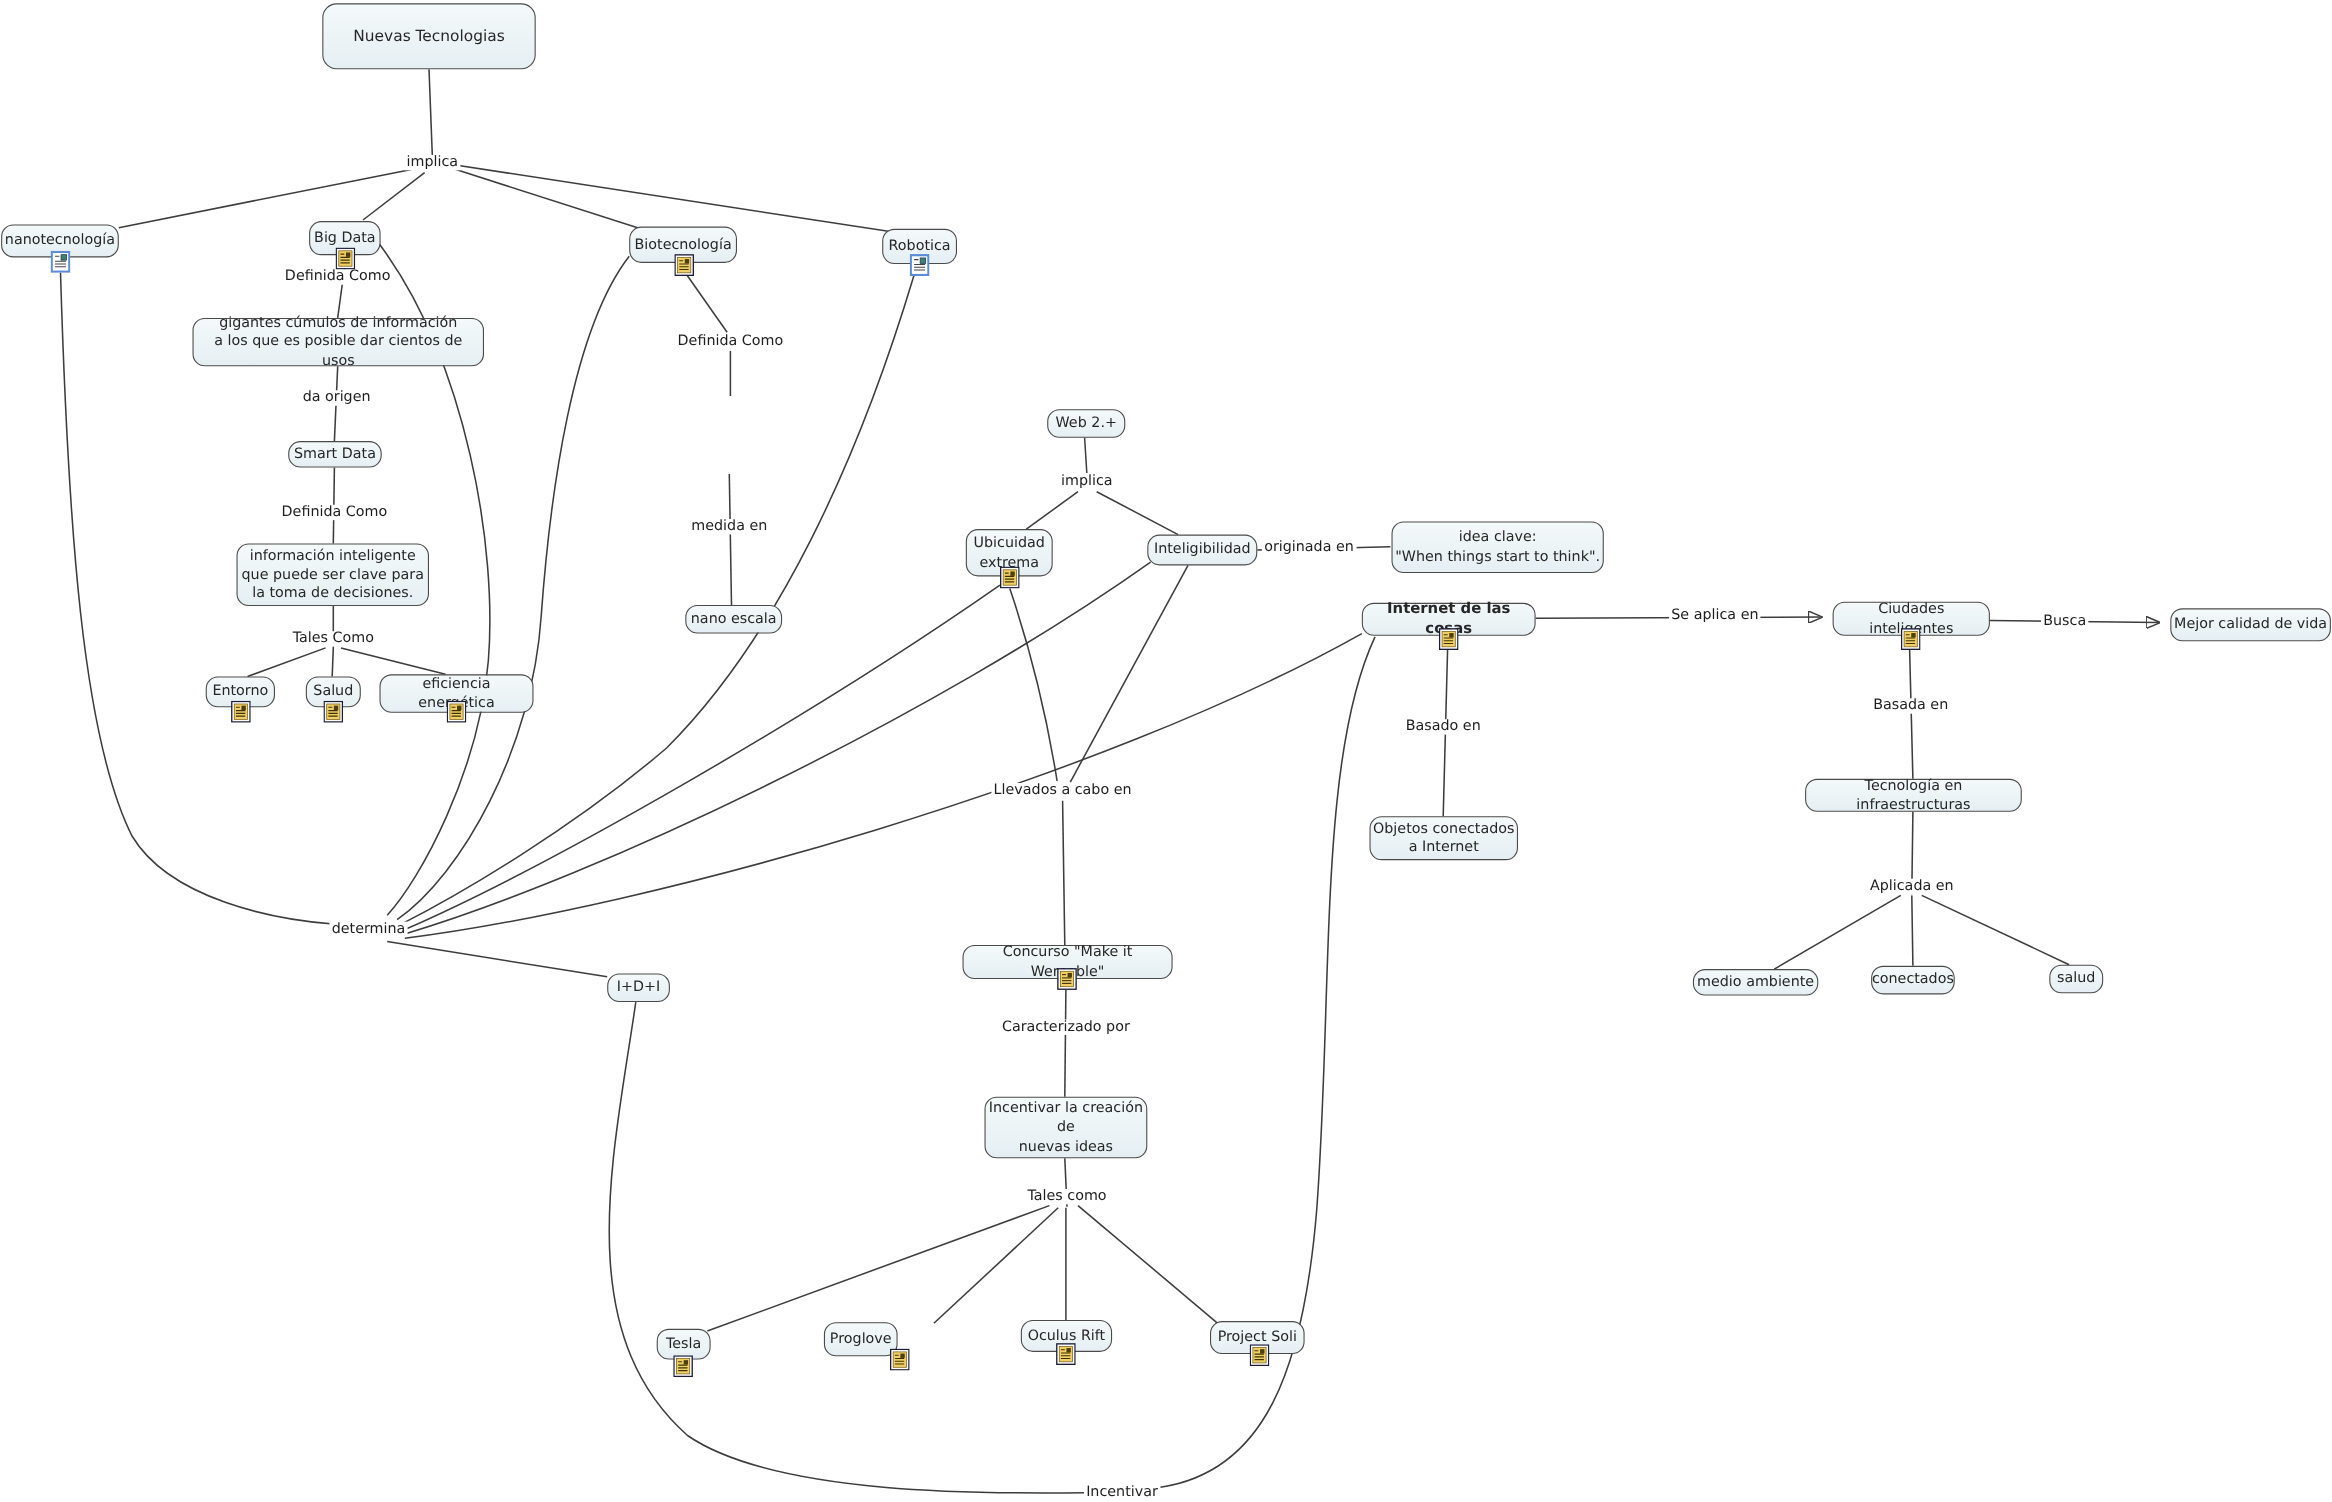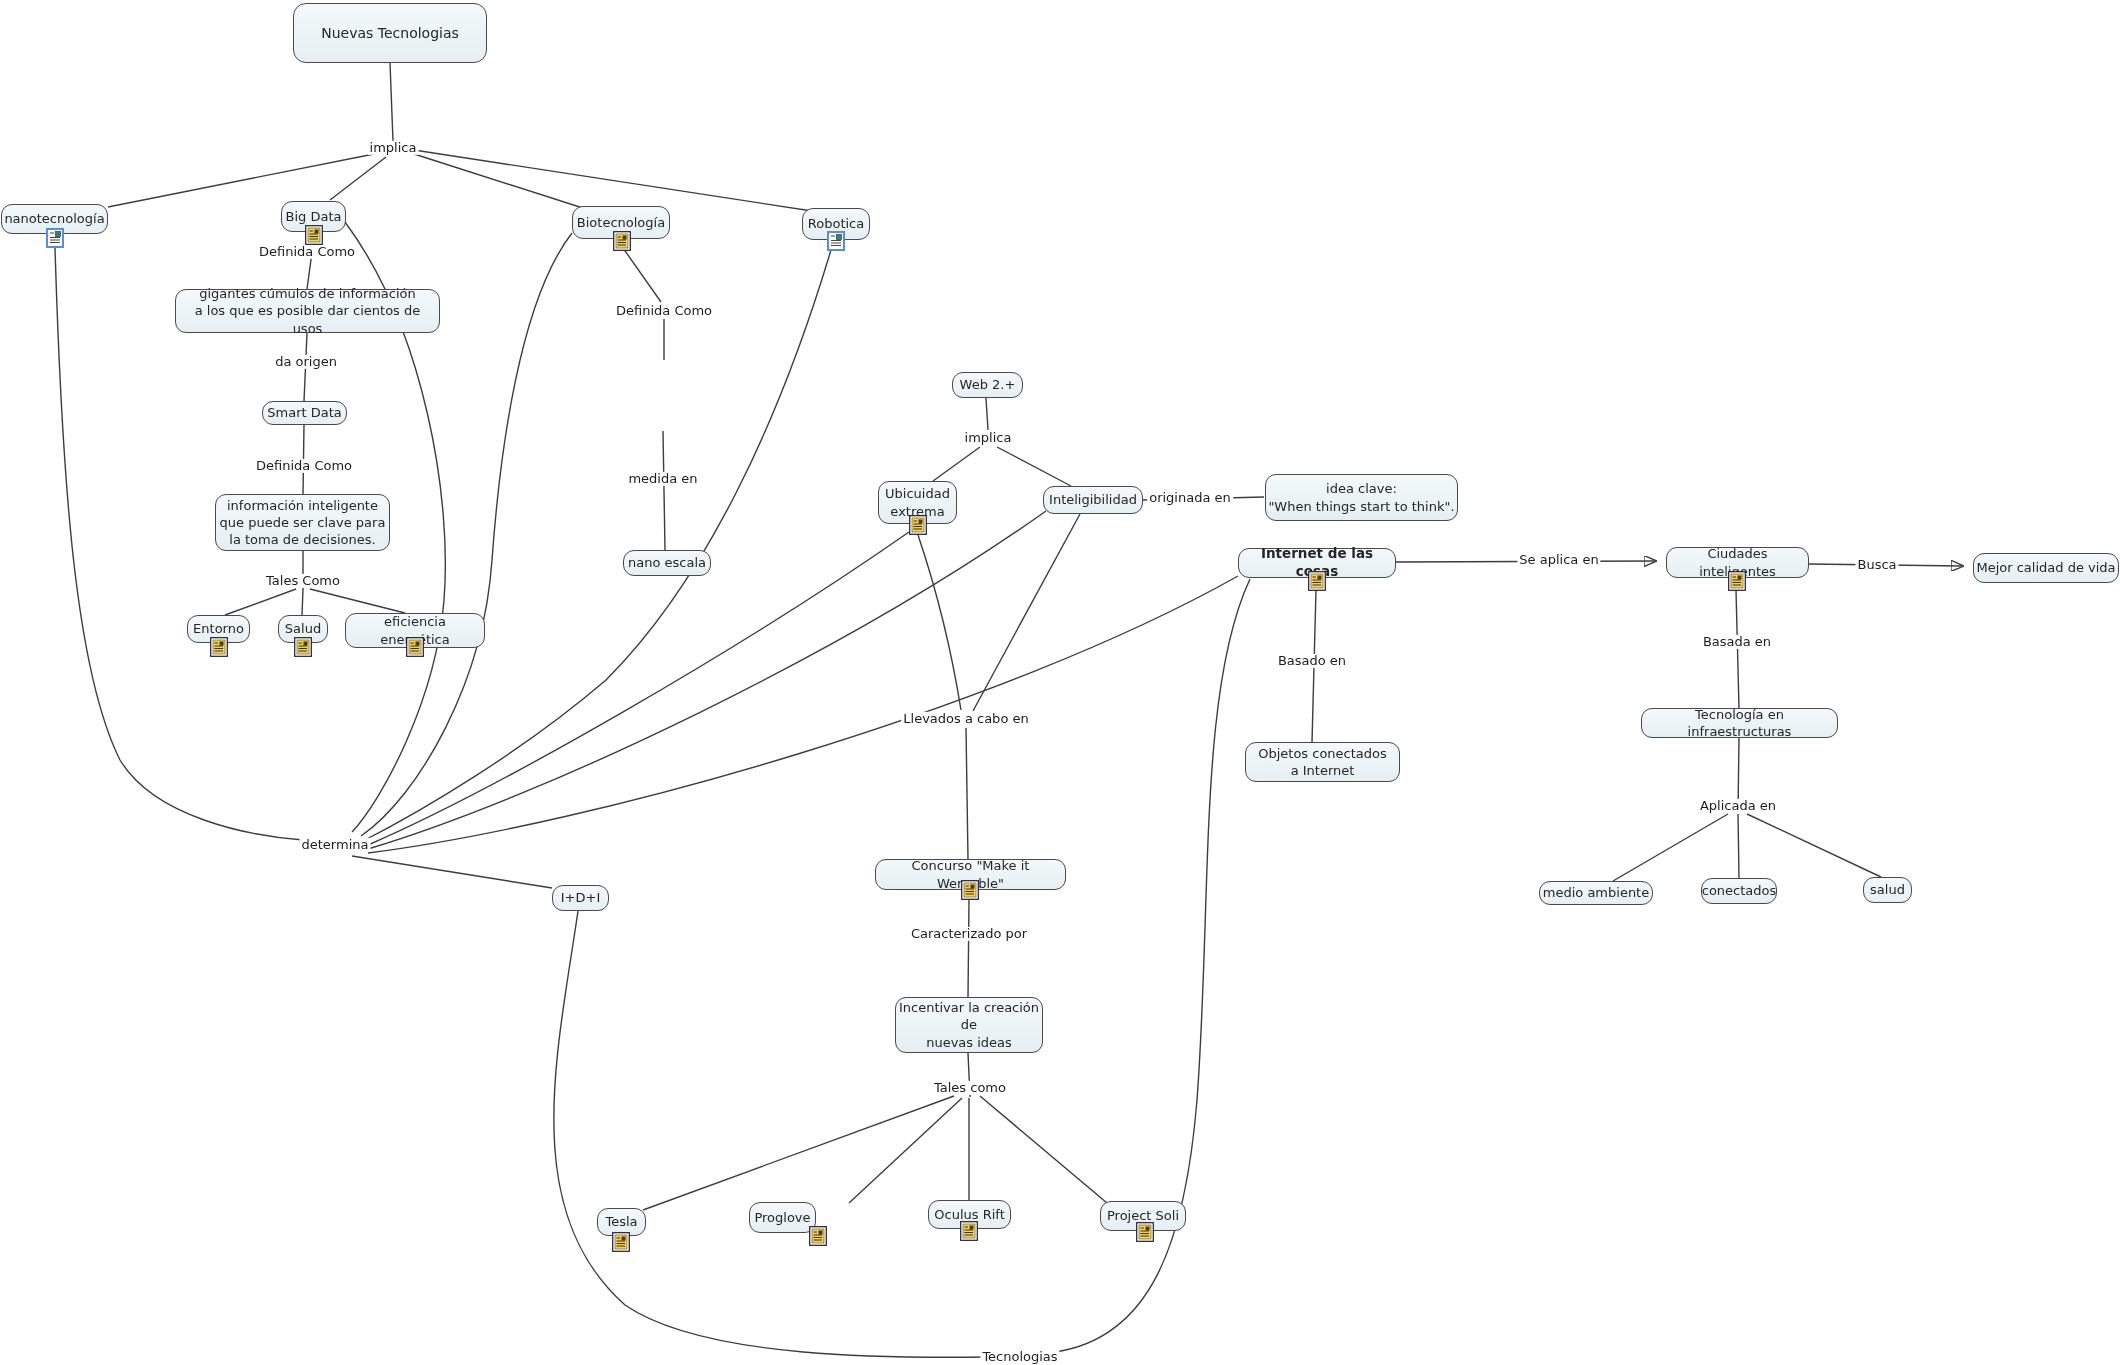--- a/index.html
+++ b/index.html
@@ -113,21 +113,21 @@
   <div class="node" style="left:623px;top:550px;width:88px;height:26px"><span>nano escala</span></div>
 
   <div class="node" style="left:952px;top:372px;width:71px;height:26px"><span>Web 2.+</span></div>
   <div class="node" style="left:878px;top:481px;width:79px;height:43px"><span>Ubicuidad
 extrema</span></div>
   <div class="node" style="left:1043px;top:486px;width:100px;height:28px"><span>Inteligibilidad</span></div>
   <div class="node" style="left:1265px;top:474px;width:193px;height:47px"><span>idea clave:
 "When things start to think".</span></div>
 
   <div class="node bold" style="left:1238px;top:548px;width:158px;height:30px"><span>Internet de las cosas</span></div>
-  <div class="node" style="left:1245px;top:742px;width:155px;height:40px"><span>Objetos conectados
+  <div class="node" style="left:1245px;top:742px;width:135px;height:40px"><span>Objetos conectados
 a Internet</span></div>
 
   <div class="node" style="left:1666px;top:547px;width:143px;height:31px"><span>Ciudades inteligentes</span></div>
   <div class="node" style="left:1973px;top:553px;width:146px;height:30px"><span>Mejor calidad de vida</span></div>
   <div class="node" style="left:1641px;top:708px;width:197px;height:30px"><span>Tecnología en infraestructuras</span></div>
   <div class="node" style="left:1539px;top:881px;width:114px;height:24px"><span>medio ambiente</span></div>
   <div class="node" style="left:1701px;top:878px;width:76px;height:26px"><span>conectados</span></div>
   <div class="node" style="left:1863px;top:877px;width:49px;height:26px"><span>salud</span></div>
 
   <div class="node" style="left:875px;top:859px;width:191px;height:31px"><span>Concurso "Make it Wereable"</span></div>
@@ -152,21 +152,21 @@
   <div class="lbl" style="left:1190px;top:498px">originada en</div>
   <div class="lbl" style="left:1559px;top:560px">Se aplica en</div>
   <div class="lbl" style="left:1877px;top:565px">Busca</div>
   <div class="lbl" style="left:1312px;top:661px">Basado en</div>
   <div class="lbl" style="left:1737px;top:642px">Basada en</div>
   <div class="lbl" style="left:1738px;top:806px">Aplicada en</div>
   <div class="lbl" style="left:966px;top:719px">Llevados a cabo en</div>
   <div class="lbl" style="left:969px;top:934px">Caracterizado por</div>
   <div class="lbl" style="left:970px;top:1088px">Tales como</div>
   <div class="lbl" style="left:335px;top:845px">determina</div>
-  <div class="lbl" style="left:1020px;top:1357px">Tecnologias</div>
+  <div class="lbl" style="left:1020px;top:1357px">Incentivar</div>
 
   <svg class="icon" style="left:305px;top:225px" viewBox="0 0 18 20">
       <rect x="0.7" y="0.7" width="16.6" height="18.6" fill="#ffffff" stroke="#1c1c38" stroke-width="1.2"></rect>
       <rect x="3" y="3" width="12" height="14" fill="#f2cf63" stroke="#7a621c" stroke-width="0.7"></rect>
       <rect x="9.5" y="4.5" width="4" height="4" fill="#4c3f12"></rect>
       <line x1="4.5" y1="6" x2="8" y2="6" stroke="#3a3208" stroke-width="1"></line>
       <line x1="4.5" y1="9" x2="13" y2="9" stroke="#3a3208" stroke-width="1"></line>
       <line x1="4.5" y1="11.5" x2="13" y2="11.5" stroke="#3a3208" stroke-width="1"></line>
       <line x1="4.5" y1="14" x2="13" y2="14" stroke="#3a3208" stroke-width="1"></line>
     </svg>

